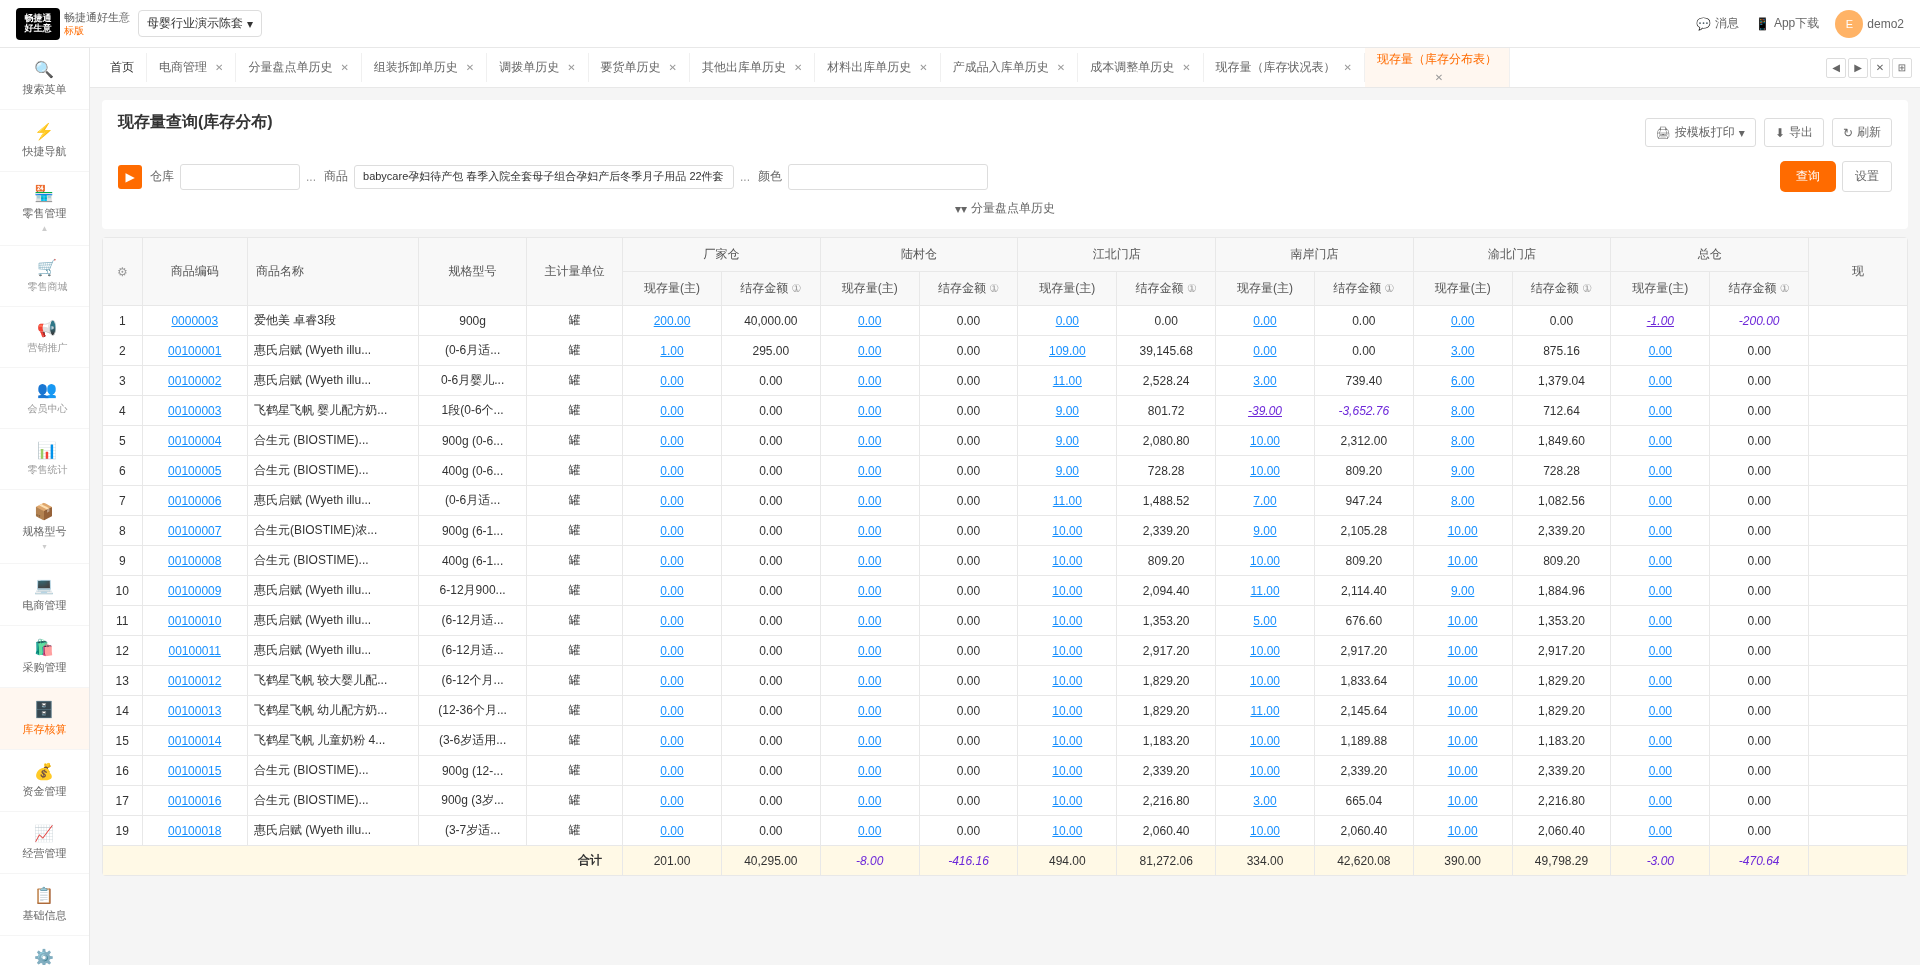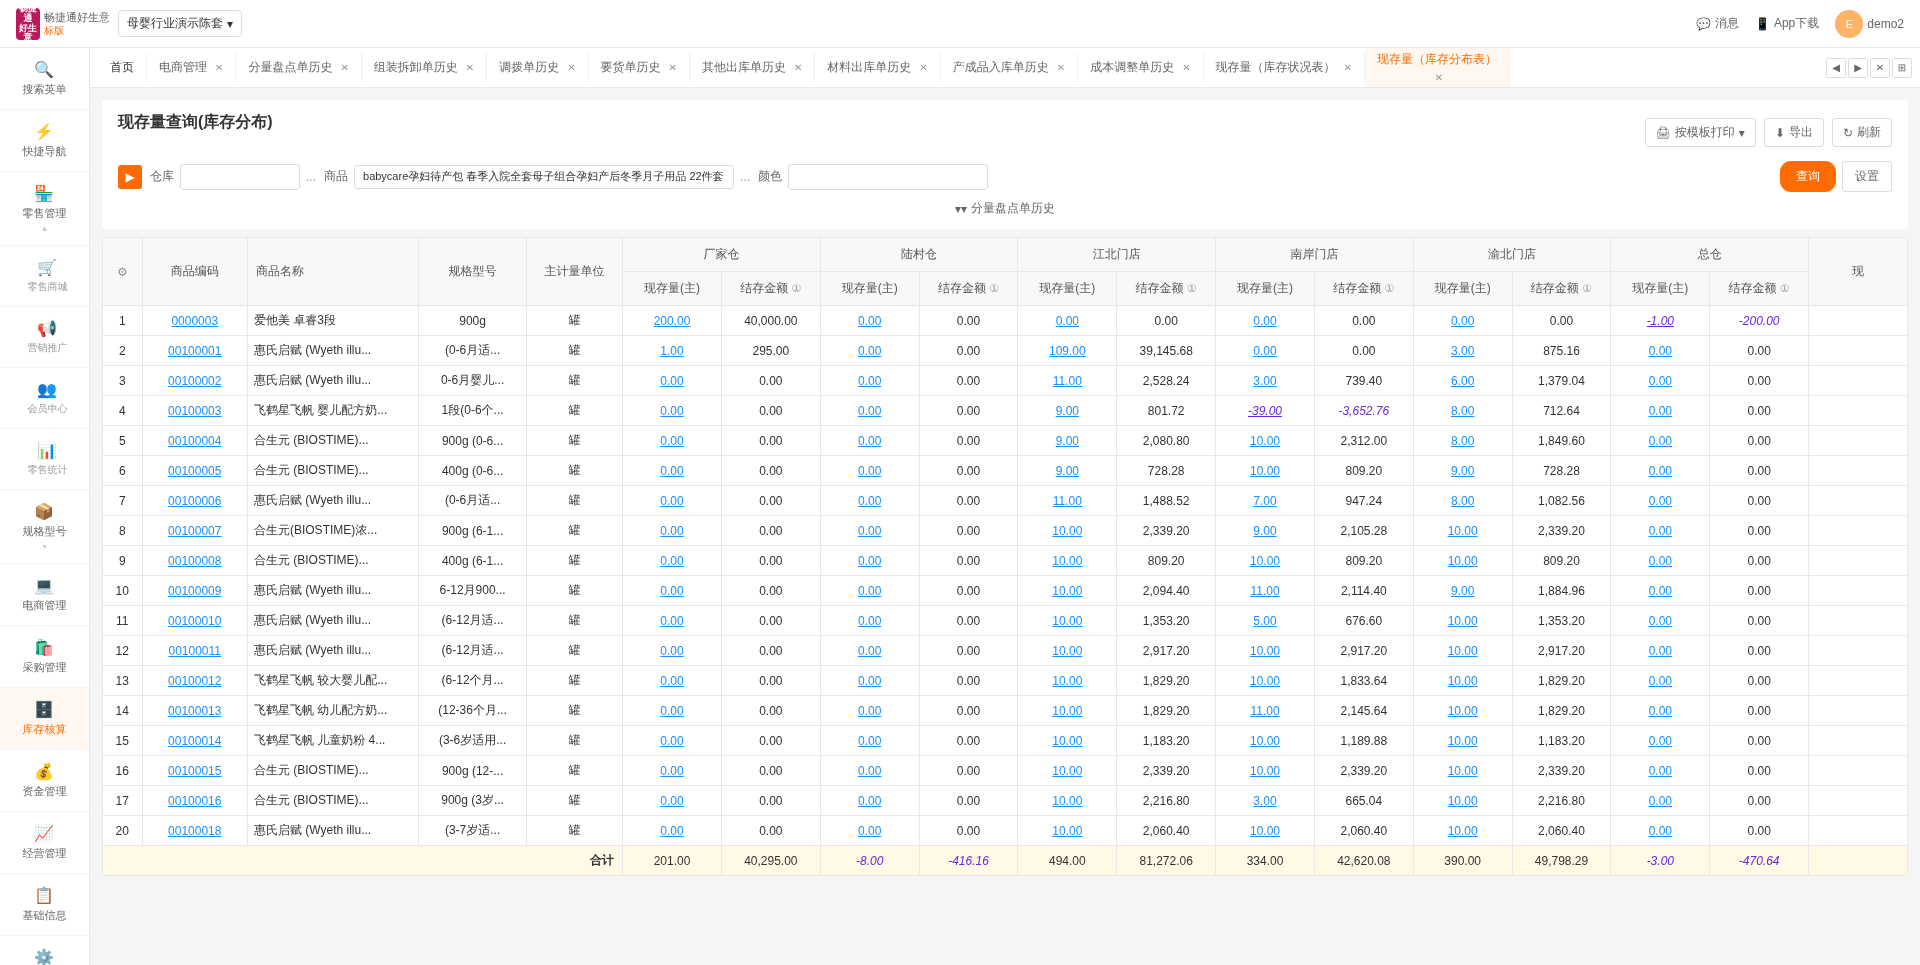--- a/index.html
+++ b/index.html
@@ -5,21 +5,21 @@
     * { box-sizing: border-box; margin: 0; padding: 0; }
     body { font-family: "Microsoft YaHei", "PingFang SC", Arial, sans-serif; font-size: 12px; background: #f5f5f5; color: #333; overflow: hidden; }
 
     
     .top-bar {
       height: 48px; background: #fff; display: flex; align-items: center; justify-content: space-between;
       padding: 0 16px; border-bottom: 1px solid #e8e8e8; position: fixed; top: 0; left: 0; right: 0; z-index: 100;
     }
     .top-bar-left { display: flex; align-items: center; gap: 8px; }
     .logo-area { display: flex; align-items: center; gap: 4px; }
-    .logo-icon { width: 24px; height: 32px; background: #be185d; border-radius: 4px; display: flex; align-items: center; justify-content: center; color: #fff; font-size: 10px; font-weight: bold; }
+    .logo-icon { width: 44px; height: 32px; background: #000000; border-radius: 4px; display: flex; align-items: center; justify-content: center; color: #fff; font-size: 10px; font-weight: bold; }
     .logo-text { font-size: 11px; color: #666; line-height: 1.3; }
     .industry-selector { display: flex; align-items: center; gap: 4px; border: 1px solid #ddd; border-radius: 4px; padding: 4px 8px; cursor: pointer; background: #fff; }
     .top-bar-right { display: flex; align-items: center; gap: 16px; }
     .top-bar-action { display: flex; align-items: center; gap: 4px; cursor: pointer; color: #666; font-size: 12px; }
     .avatar { width: 28px; height: 28px; border-radius: 50%; background: #ffb366; display: flex; align-items: center; justify-content: center; color: #fff; font-size: 11px; }
 
     
     .nav-tabs {
       height: 40px; background: #fff; display: flex; align-items: center;
       padding: 0 8px; border-bottom: 1px solid #e8e8e8; position: fixed; top: 48px; left: 90px; right: 0; z-index: 99;
@@ -51,21 +51,21 @@
     .page-title { font-size: 16px; font-weight: 600; color: #333; margin-bottom: 20px; }
     .page-actions { display: flex; justify-content: flex-end; gap: 8px; margin-bottom: 8px; }
     .btn-action { display: flex; align-items: center; gap: 4px; padding: 5px 10px; border: 1px solid #ddd; border-radius: 3px; cursor: pointer; background: #fff; color: #666; font-size: 12px; }
     .search-item { display: flex; align-items: center; gap: 6px; }
     .search-label { color: #666; white-space: nowrap; font-size: 12px; }
     .search-input { border: 1px solid #ddd; border-radius: 3px; padding: 5px 8px; font-size: 12px; min-width: 80px; }
     .search-input-long { min-width: 360px; font-size: 11px; color: #999; }
     .search-input-color { min-width: 200px; }
     .expand-btn { display: flex; align-items: center; gap: 4px; color: #666; cursor: pointer; font-size: 12px; border: none; background: none; }
     .orange-arrow { width: 24px; height: 24px; background: #ff6b00; border-radius: 3px; display: flex; align-items: center; justify-content: center; color: #fff; cursor: pointer; font-size: 12px; }
-    .btn-query { background: #ff6b00; color: #fff; border: none; border-radius: 11px; padding: 6px 16px; cursor: pointer; font-size: 12px; }
+    .btn-query { background: #ff6b00; color: #fff; border: none; border-radius: 5px; padding: 6px 16px; cursor: pointer; font-size: 12px; }
     .btn-setting { background: #fff; color: #666; border: 1px solid #ddd; border-radius: 3px; padding: 6px 12px; cursor: pointer; font-size: 12px; }
     .search-ellipsis { color: #999; font-size: 12px; }
 
     
     .table-container { background: #fff; border-radius: 4px; overflow: hidden; }
     .data-table { width: 100%; border-collapse: collapse; font-size: 12px; }
     .data-table th { background: #f8f8f8; padding: 8px 6px; text-align: center; border: 1px solid #e8e8e8; font-weight: 500; color: #555; white-space: nowrap; }
     .data-table td { padding: 6px 6px; border: 1px solid #e8e8e8; text-align: center; white-space: nowrap; color: #333; }
     .data-table .num-link { color: #1890ff; text-decoration: underline; cursor: pointer; }
     .data-table .neg { color: #6d28d9; font-style: italic; }
@@ -657,21 +657,21 @@
     <td class="col-num">2,216.80</td>
     <td class="col-num "><span class="num-link ">3.00</span></td>
     <td class="col-num ">665.04</td>
     <td class="col-num"><span class="num-link">10.00</span></td>
     <td class="col-num">2,216.80</td>
     <td class="col-num "><span class="num-link ">0.00</span></td>
     <td class="col-num ">0.00</td>
     <td class="col-num"></td>
   </tr>
             <tr>
-    <td class="col-index">20</td>
+    <td class="col-index">19</td>
     <td class="col-code"><span class="num-link">00100018</span></td>
     <td class="col-name" style="text-align:left;padding-left:6px;max-width:130px;overflow:hidden;text-overflow:ellipsis;" title="惠氏启赋 (Wyeth illu...">惠氏启赋 (Wyeth illu...</td>
     <td class="col-spec">(3-7岁适...</td>
     <td class="col-unit">罐</td>
     <td class="col-num"><span class="num-link">0.00</span></td>
     <td class="col-num">0.00</td>
     <td class="col-num"><span class="num-link">0.00</span></td>
     <td class="col-num">0.00</td>
     <td class="col-num"><span class="num-link">10.00</span></td>
     <td class="col-num">2,060.40</td>
@@ -679,21 +679,21 @@
     <td class="col-num ">2,060.40</td>
     <td class="col-num"><span class="num-link">10.00</span></td>
     <td class="col-num">2,060.40</td>
     <td class="col-num "><span class="num-link ">0.00</span></td>
     <td class="col-num ">0.00</td>
     <td class="col-num"></td>
   </tr>
           </tbody>
         <tfoot>
           <tr class="summary-row">
-            <td colspan="5" style="text-align:right; padding-right:8px; font-weight:600;">合计</td>
+            <td colspan="5" style="text-align:right; padding-right:20px; font-weight:600;">合计</td>
             <td class="col-num">201.00</td>
             <td class="col-num">40,295.00</td>
             <td class="col-num neg">-8.00</td>
             <td class="col-num neg">-416.16</td>
             <td class="col-num">494.00</td>
             <td class="col-num">81,272.06</td>
             <td class="col-num">334.00</td>
             <td class="col-num">42,620.08</td>
             <td class="col-num">390.00</td>
             <td class="col-num">49,798.29</td>

